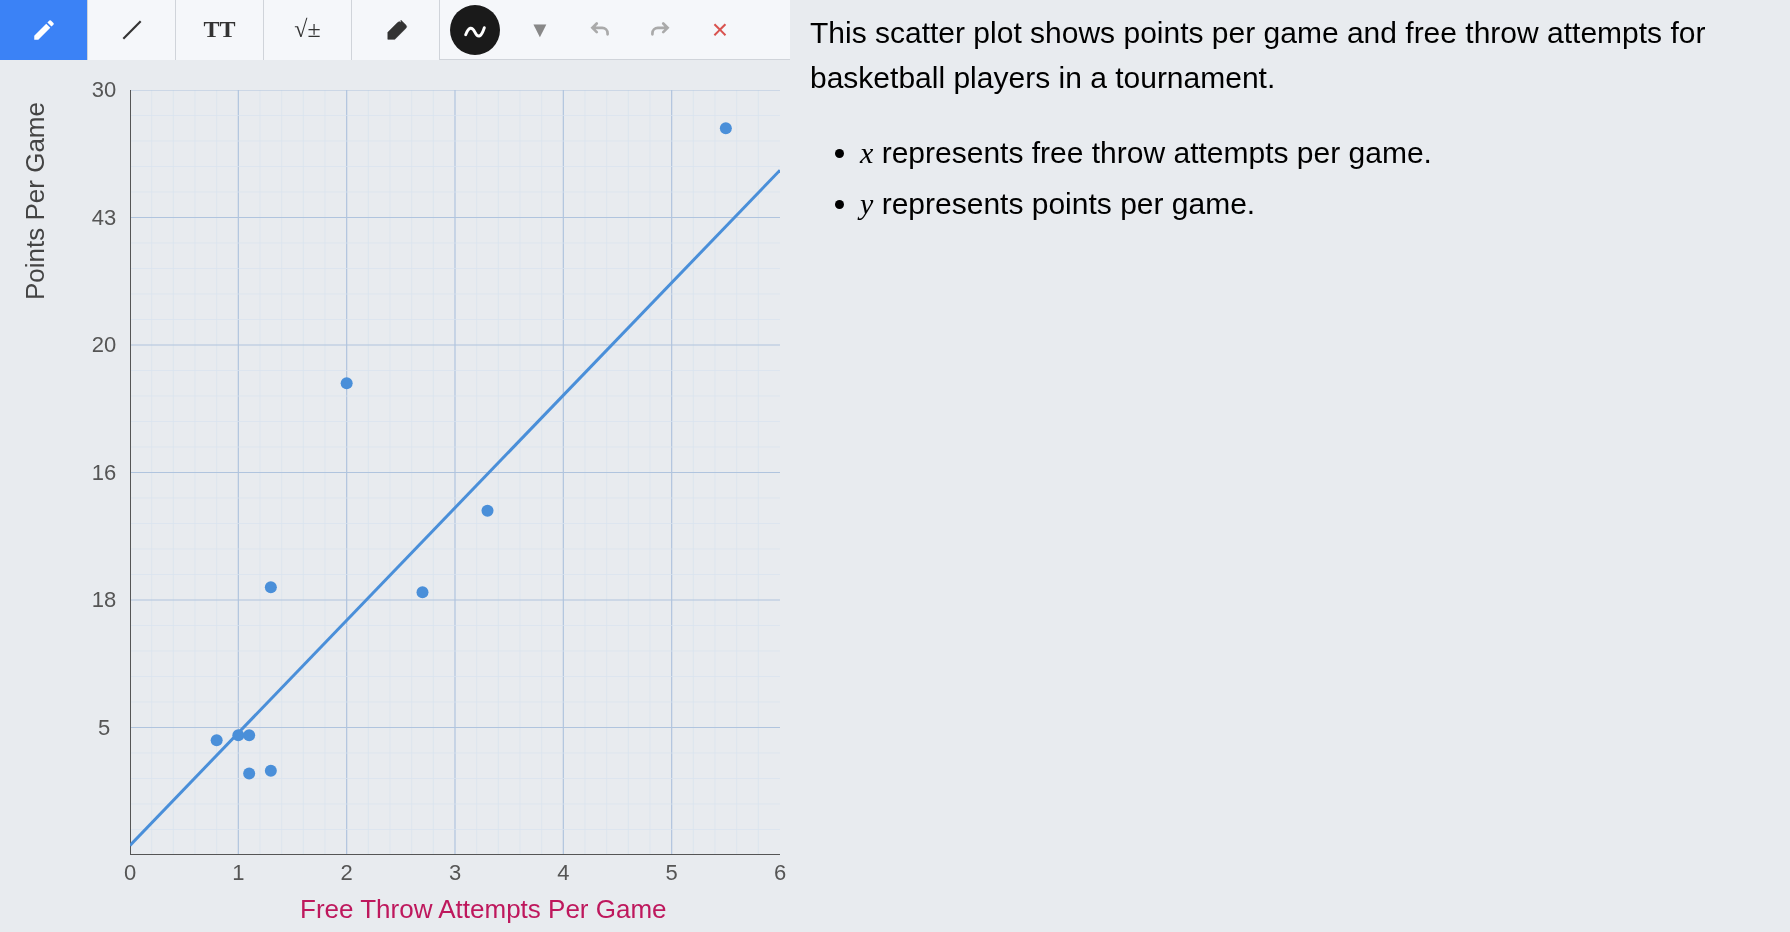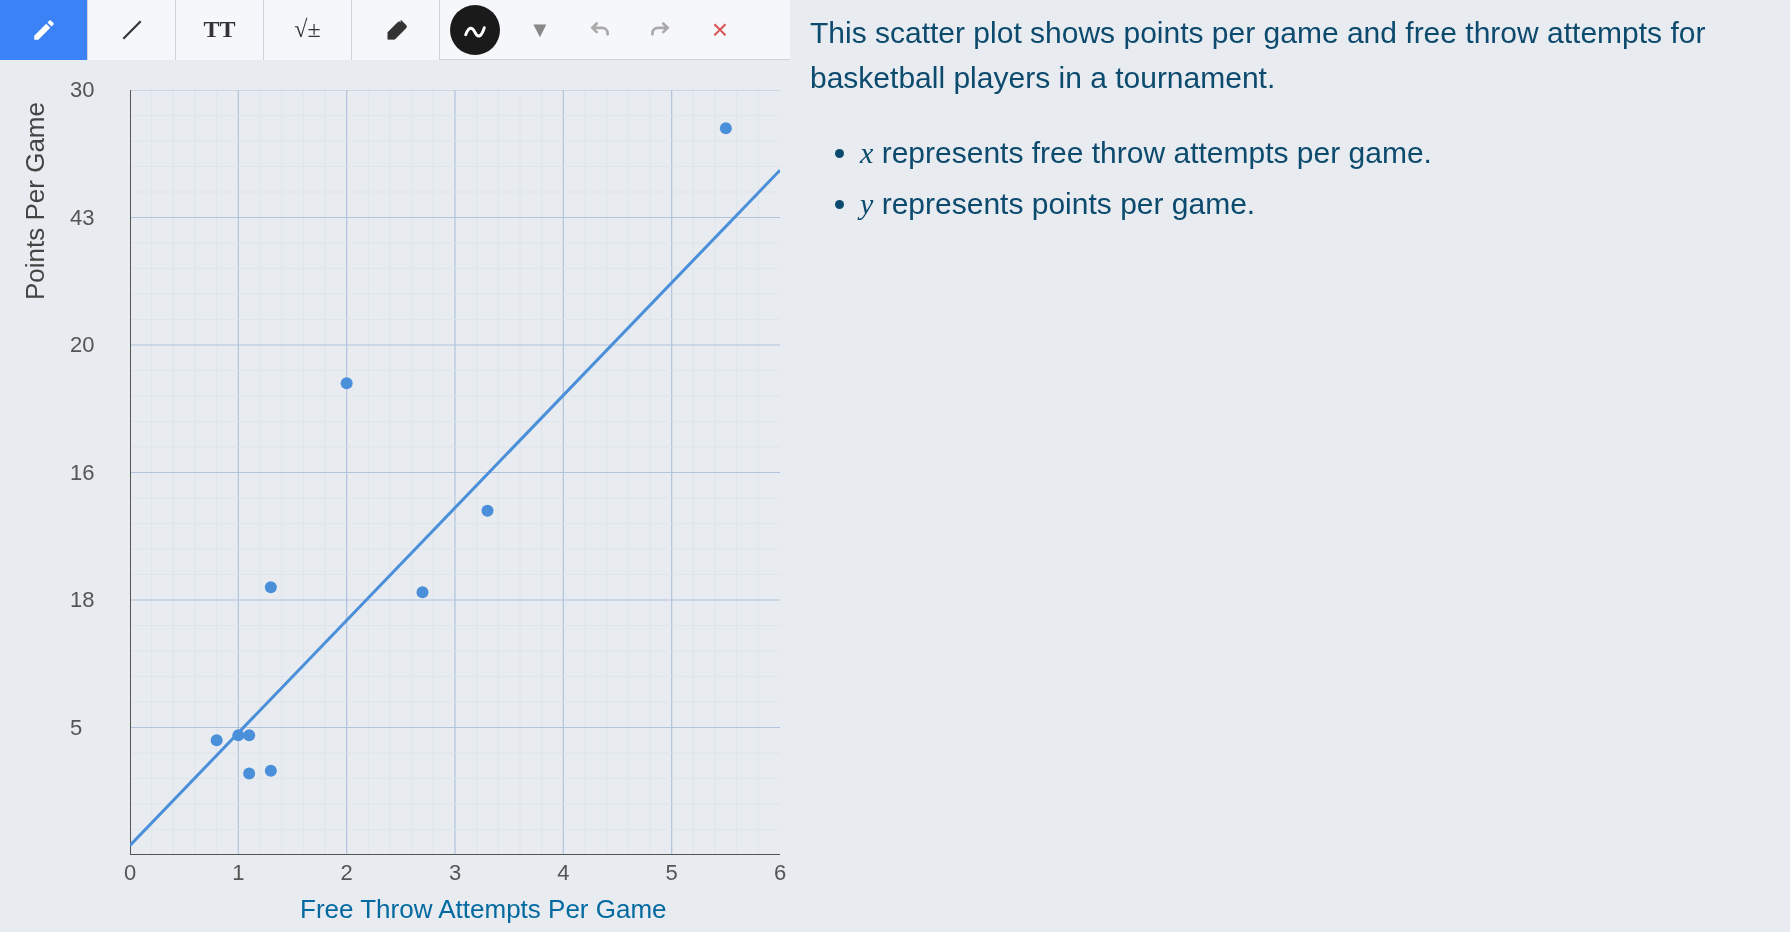--- a/index.html
+++ b/index.html
@@ -72,65 +72,65 @@
       transform: rotate(-90deg);
       transform-origin: left top;
       font-size: 26px;
       color: #444;
     }
     .x-axis-label {
       position: absolute;
       bottom: 5px;
       left: 300px;
       font-size: 26px;
-      color: #0369a1;
+      color: #be185d;
     }
     .plot {
       position: absolute;
       left: 130px;
       top: 30px;
       width: 650px;
       height: 765px;
     }
     .plot svg { width: 100%; height: 100%; }
     .y-ticks {
       position: absolute;
       left: 85px;
       top: 30px;
       height: 765px;
       width: 40px;
     }
     .y-tick {
       position: absolute;
-      right: 15px;
+      right: 1px;
       font-size: 22px;
       color: #555;
       transform: translateY(-50%);
-      text-align: left;
+      text-align: center;
       width: 40px;
     }
     .x-ticks {
       position: absolute;
       left: 130px;
       top: 800px;
       width: 650px;
       height: 30px;
     }
     .x-tick {
       position: absolute;
       font-size: 22px;
       color: #555;
       transform: translateX(-50%);
     }
 
     .right-panel {
       flex: 1;
       padding: 10px 40px 20px 20px;
       font-size: 30px;
-      color: #0c4a6e;
+      color: #000000;
       line-height: 1.5;
     }
     .right-panel p { margin-bottom: 30px; }
     .right-panel ul { list-style: disc; padding-left: 50px; margin-bottom: 24px; }
     .right-panel li { margin-bottom: 6px; }
     .math-var { font-style: italic; font-family: 'Times New Roman', serif; }
     .math-eq { font-family: 'Times New Roman', serif; }
   </style>
 </head>
 <body>

